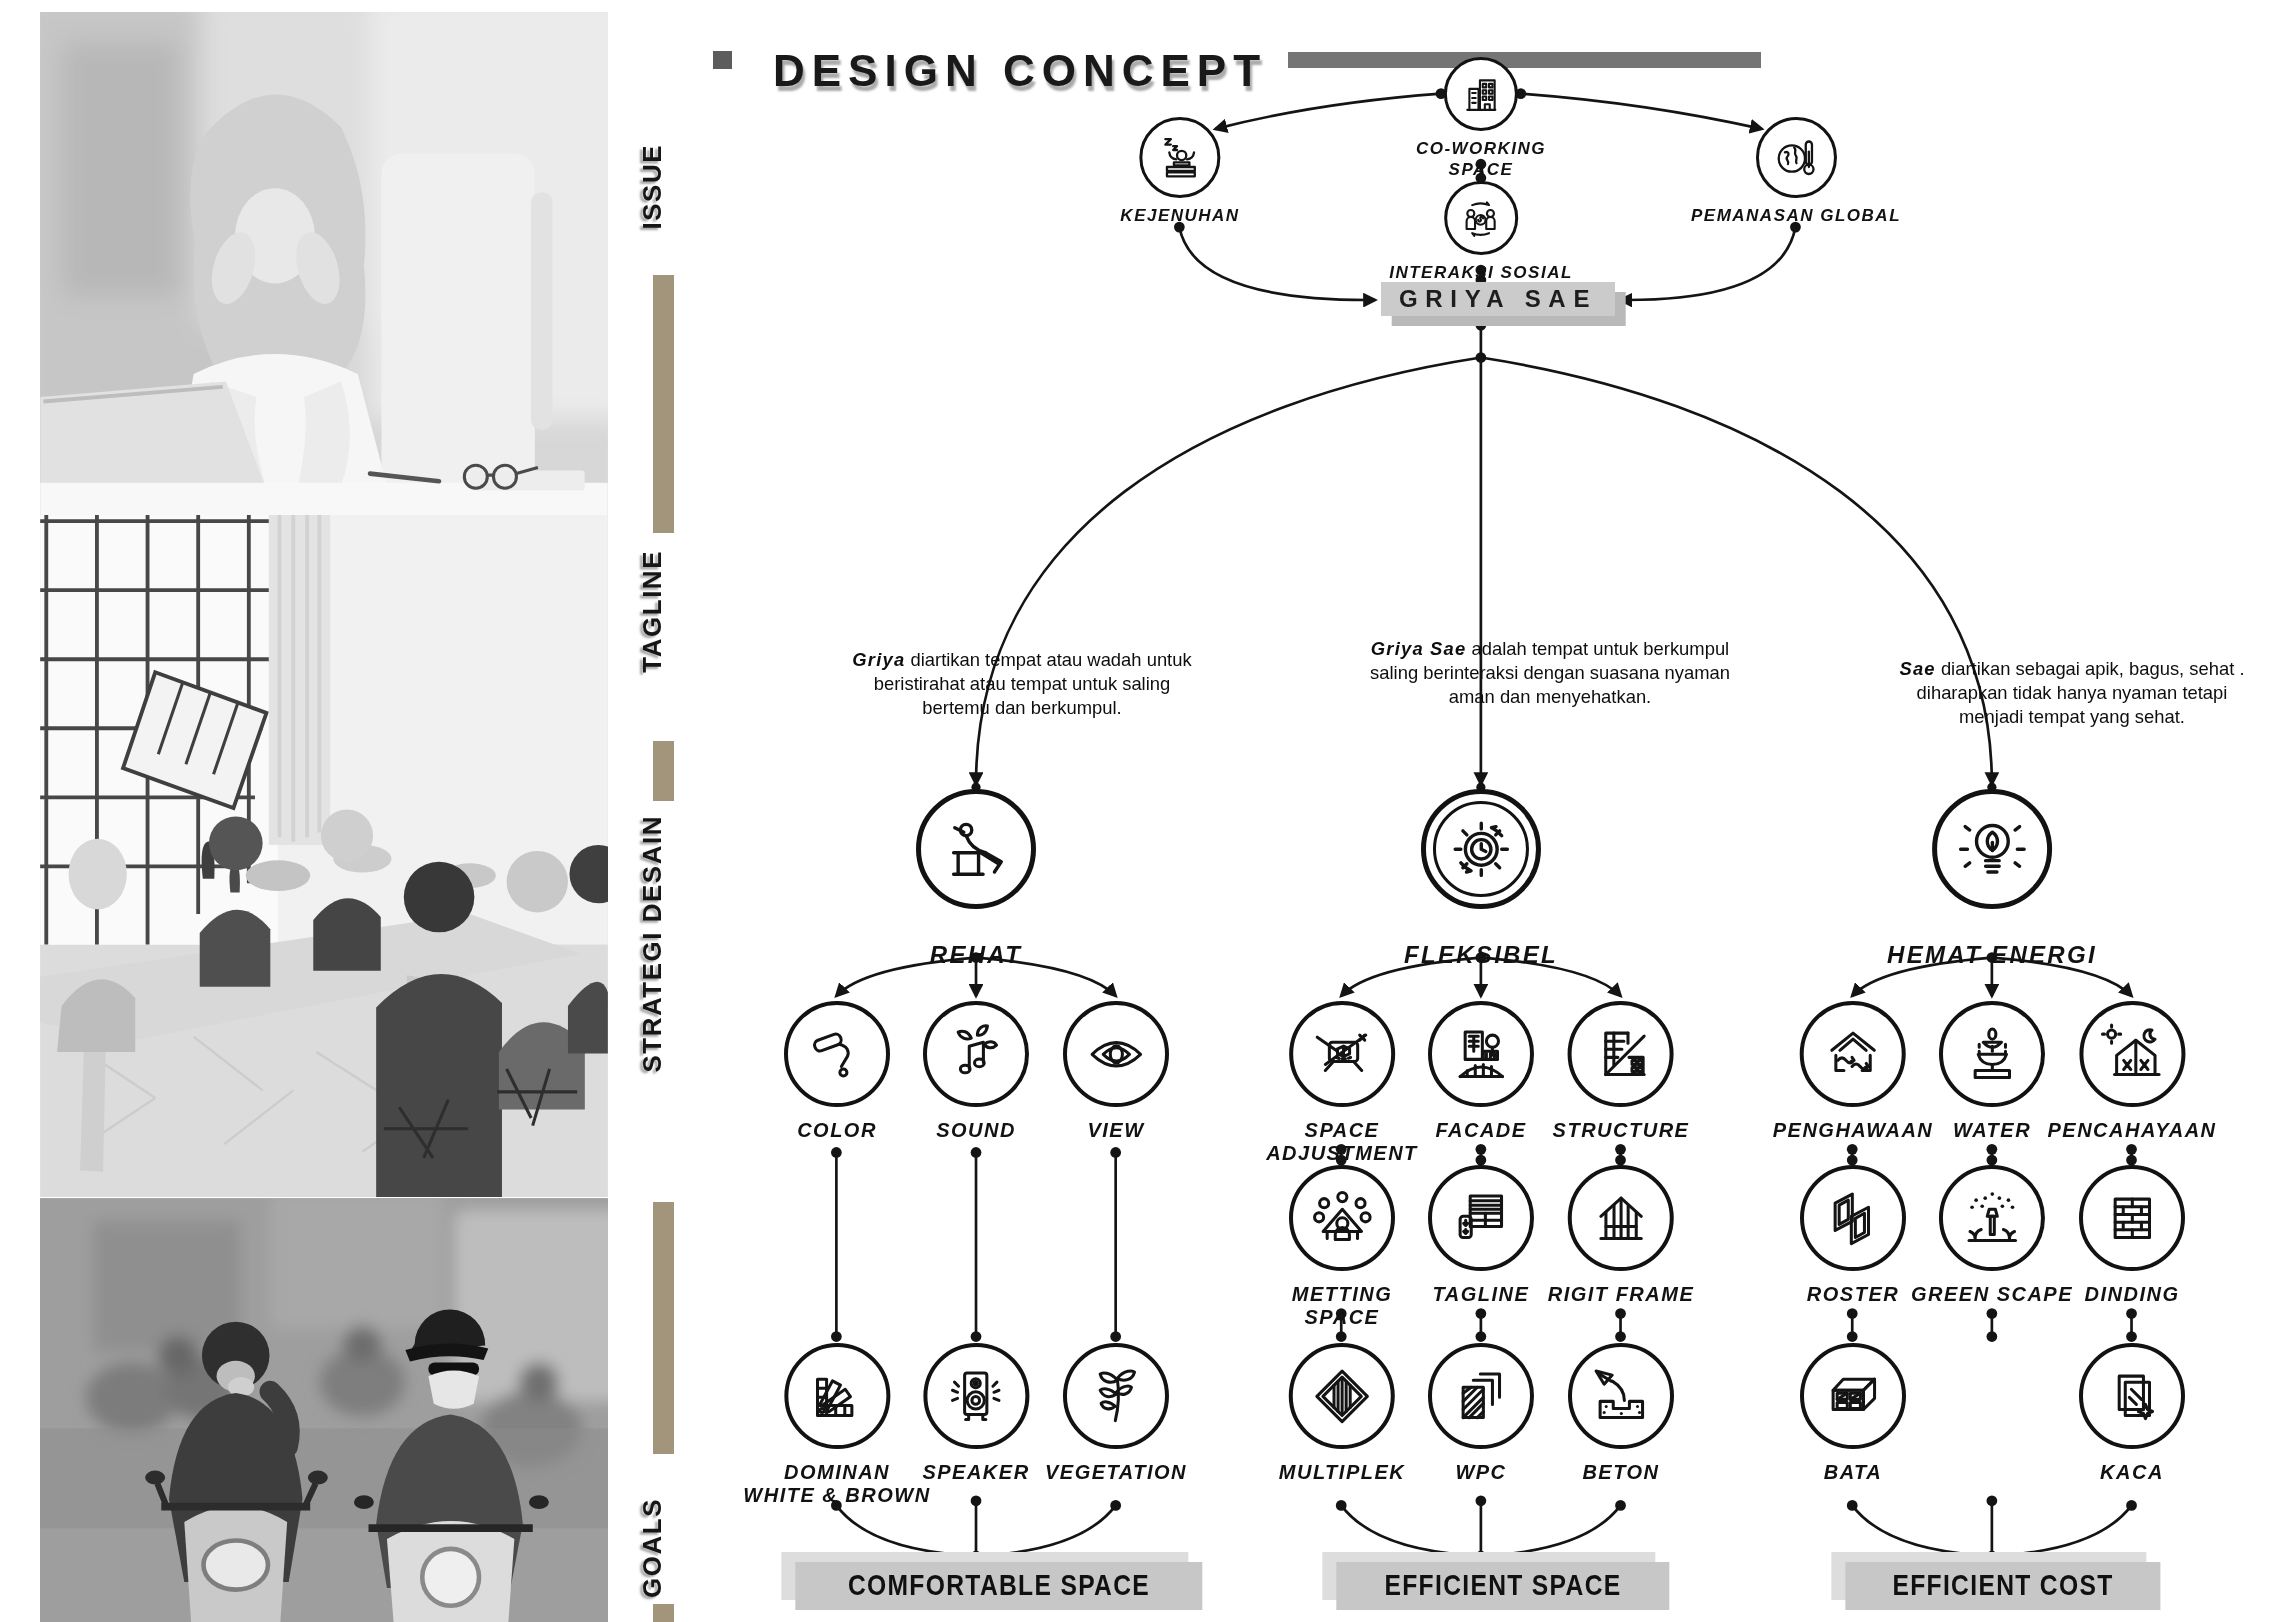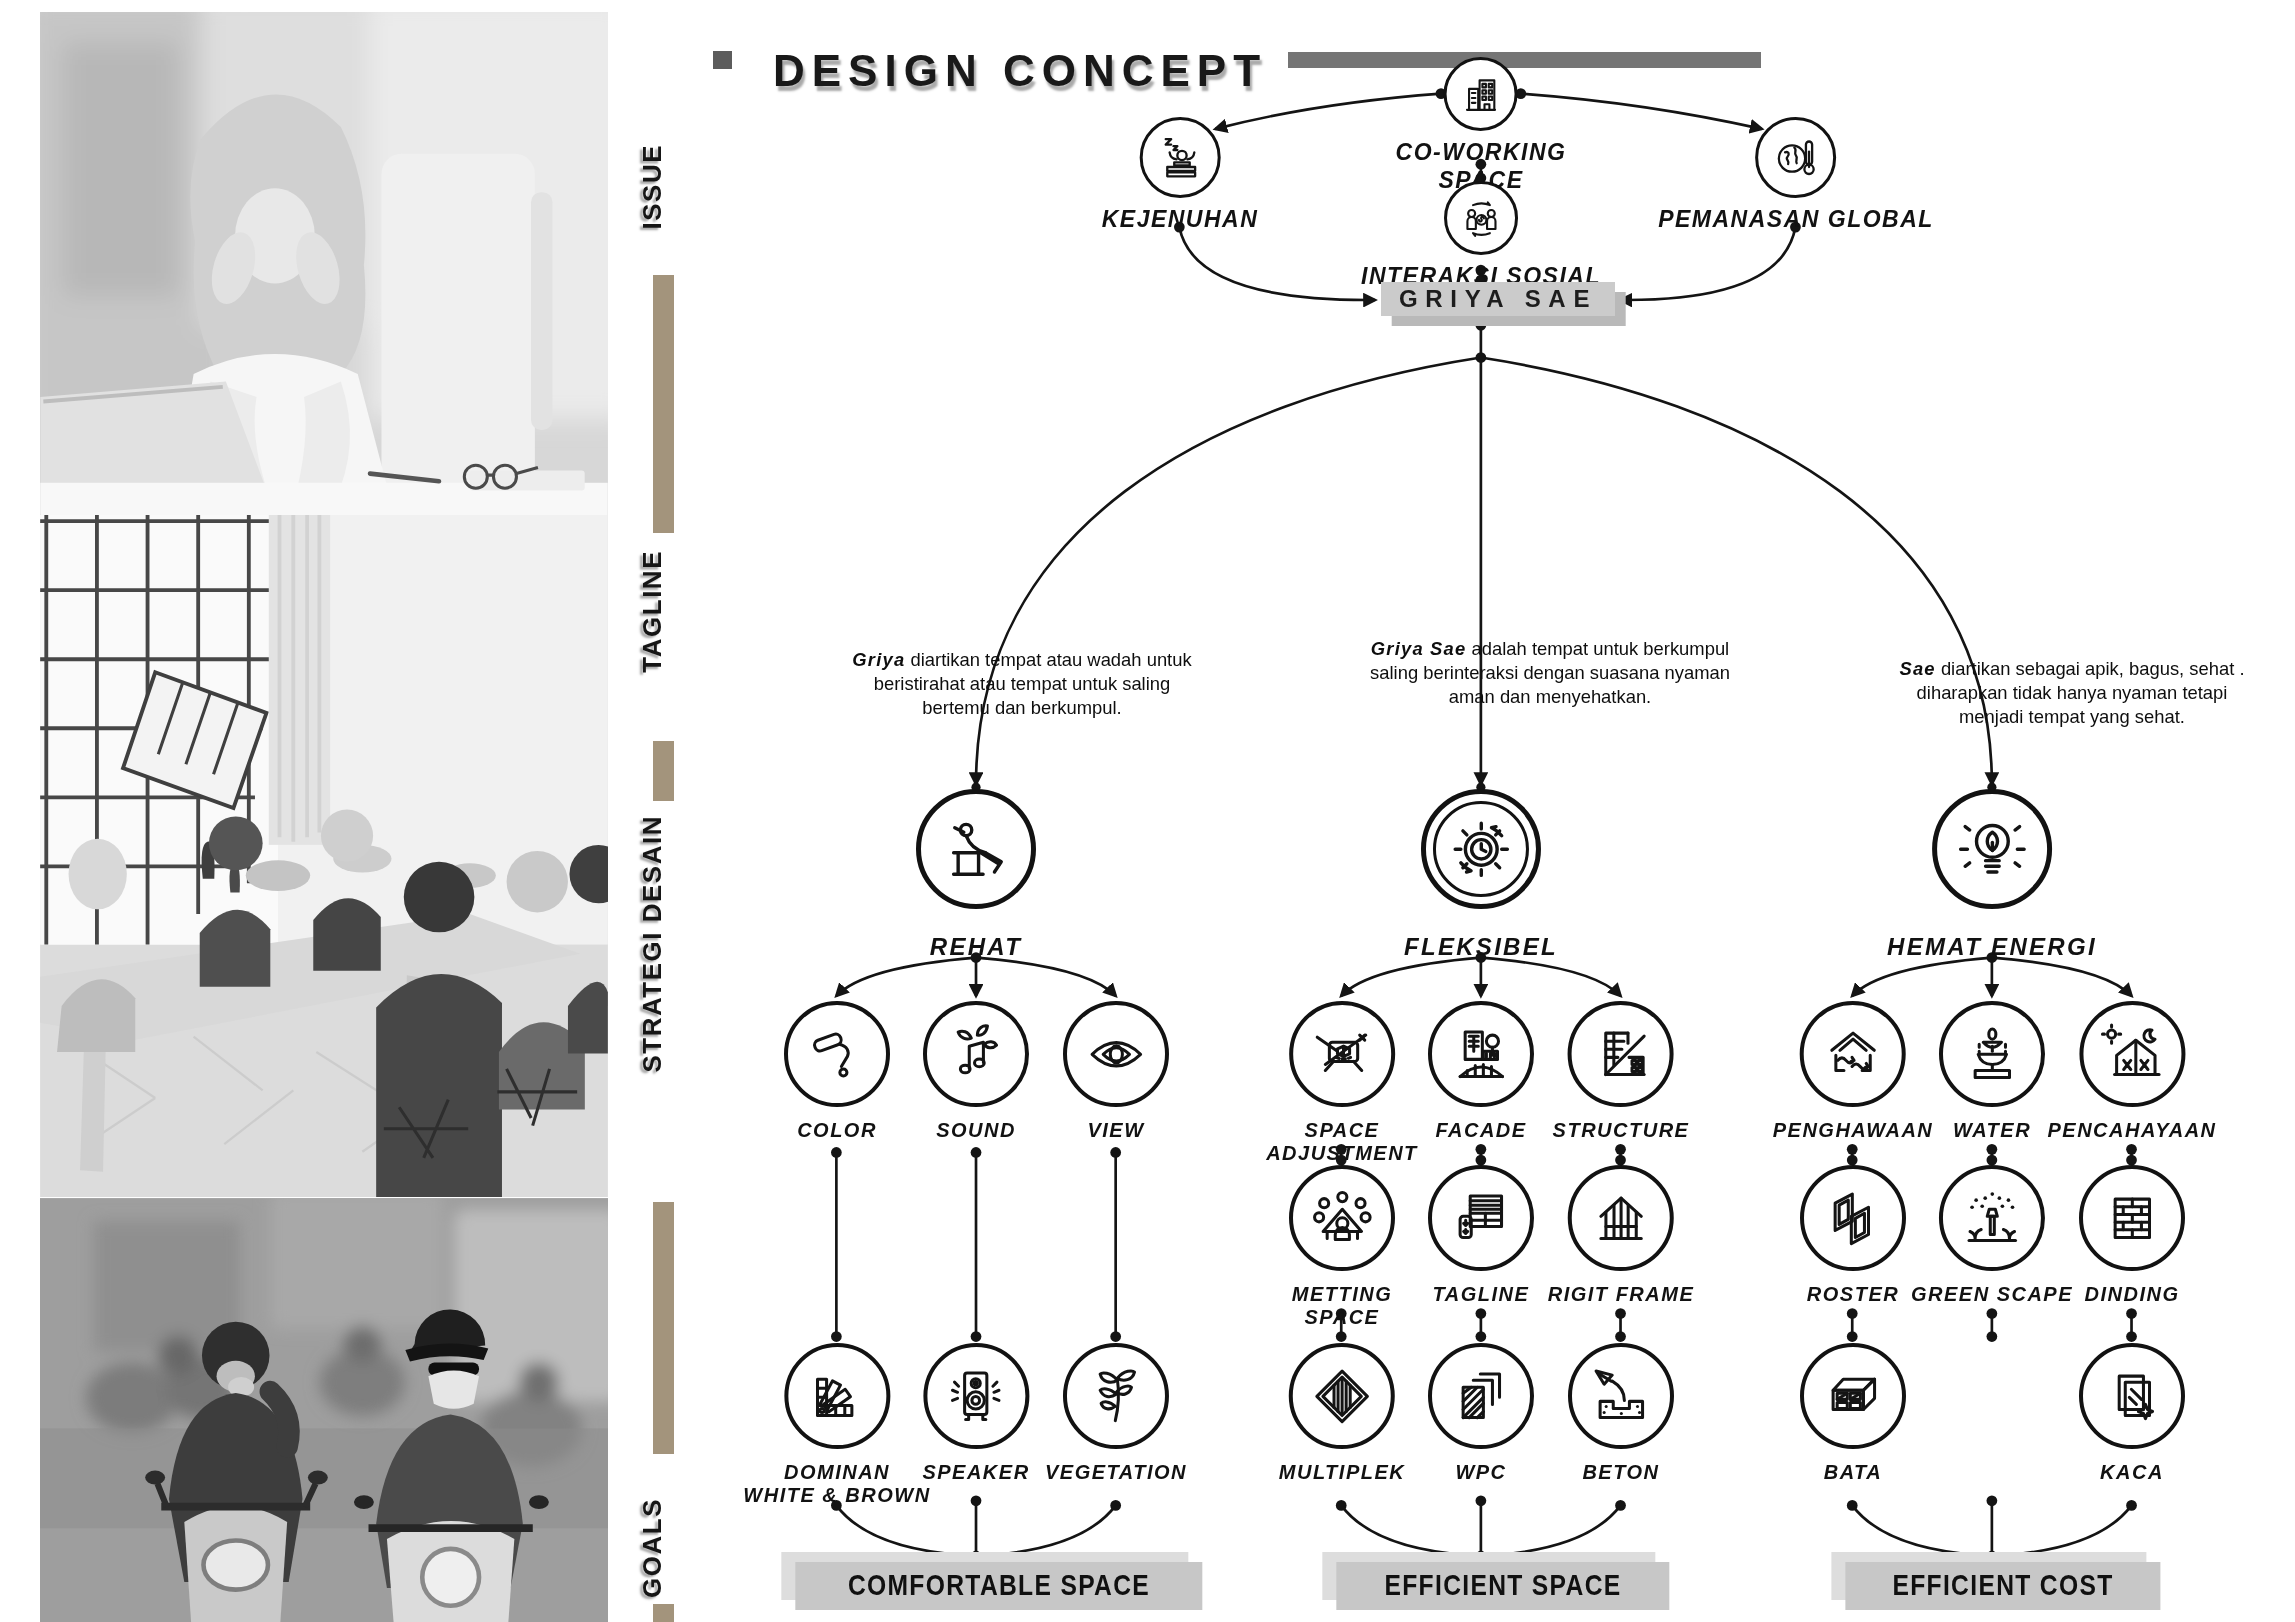--- a/index.html
+++ b/index.html
@@ -31,23 +31,23 @@
   .circ{position:relative;background:#fff;border-radius:50%;display:flex;align-items:center;
         justify-content:center;box-sizing:border-box;}
   .circ.s{width:74px;height:74px;border:3.8px solid #121212;}
   .circ.ms{width:81px;height:81px;border:3.8px solid #121212;}
   .circ.m{width:106px;height:106px;border:4.6px solid #121212;}
   .circ.l{width:120px;height:120px;border:5.4px solid #121212;}
   .circ.double::after{content:"";position:absolute;inset:7px;border:3.8px solid #121212;border-radius:50%;}
   .ico{width:66%;height:66%;stroke:#141414;stroke-width:3;fill:none;stroke-linecap:round;stroke-linejoin:round;}
   .nlabel{margin-top:11.5px;font-style:italic;font-weight:bold;font-size:20px;letter-spacing:1.5px;
           color:#121212;text-align:center;line-height:1.18;white-space:nowrap;}
-  .tlabel{margin-top:8.4px;font-style:italic;font-weight:bold;font-size:23px;letter-spacing:1.5px;
+  .tlabel{margin-top:8.4px;font-style:italic;font-weight:bold;font-size:17px;letter-spacing:1.5px;
           color:#121212;text-align:center;line-height:1.2;white-space:nowrap;}
-  .slabel{margin-top:24px;font-style:italic;font-weight:bold;font-size:24px;letter-spacing:2.3px;
+  .slabel{margin-top:32px;font-style:italic;font-weight:bold;font-size:24px;letter-spacing:2.3px;
           color:#121212;text-align:center;white-space:nowrap;}
 
   
   .gbox{position:absolute;left:1381px;top:282px;width:234px;height:34px;background:#cbcbcb;
         box-shadow:10.7px 10px 0 #b9b9b9;display:flex;align-items:center;justify-content:center;
         font-weight:bold;font-size:24px;letter-spacing:7.7px;color:#1d1d1d;z-index:2;}
   .goal{position:absolute;top:1562px;height:48px;background:#c7c7c7;box-shadow:-14px -10px 0 #dddddd;
         transform:translateX(-50%);display:flex;align-items:center;justify-content:flex-end;
         padding:0 32px;z-index:2;}
   .goal span{display:inline-block;font-weight:bold;font-size:28px;letter-spacing:1.5px;color:#101010;

